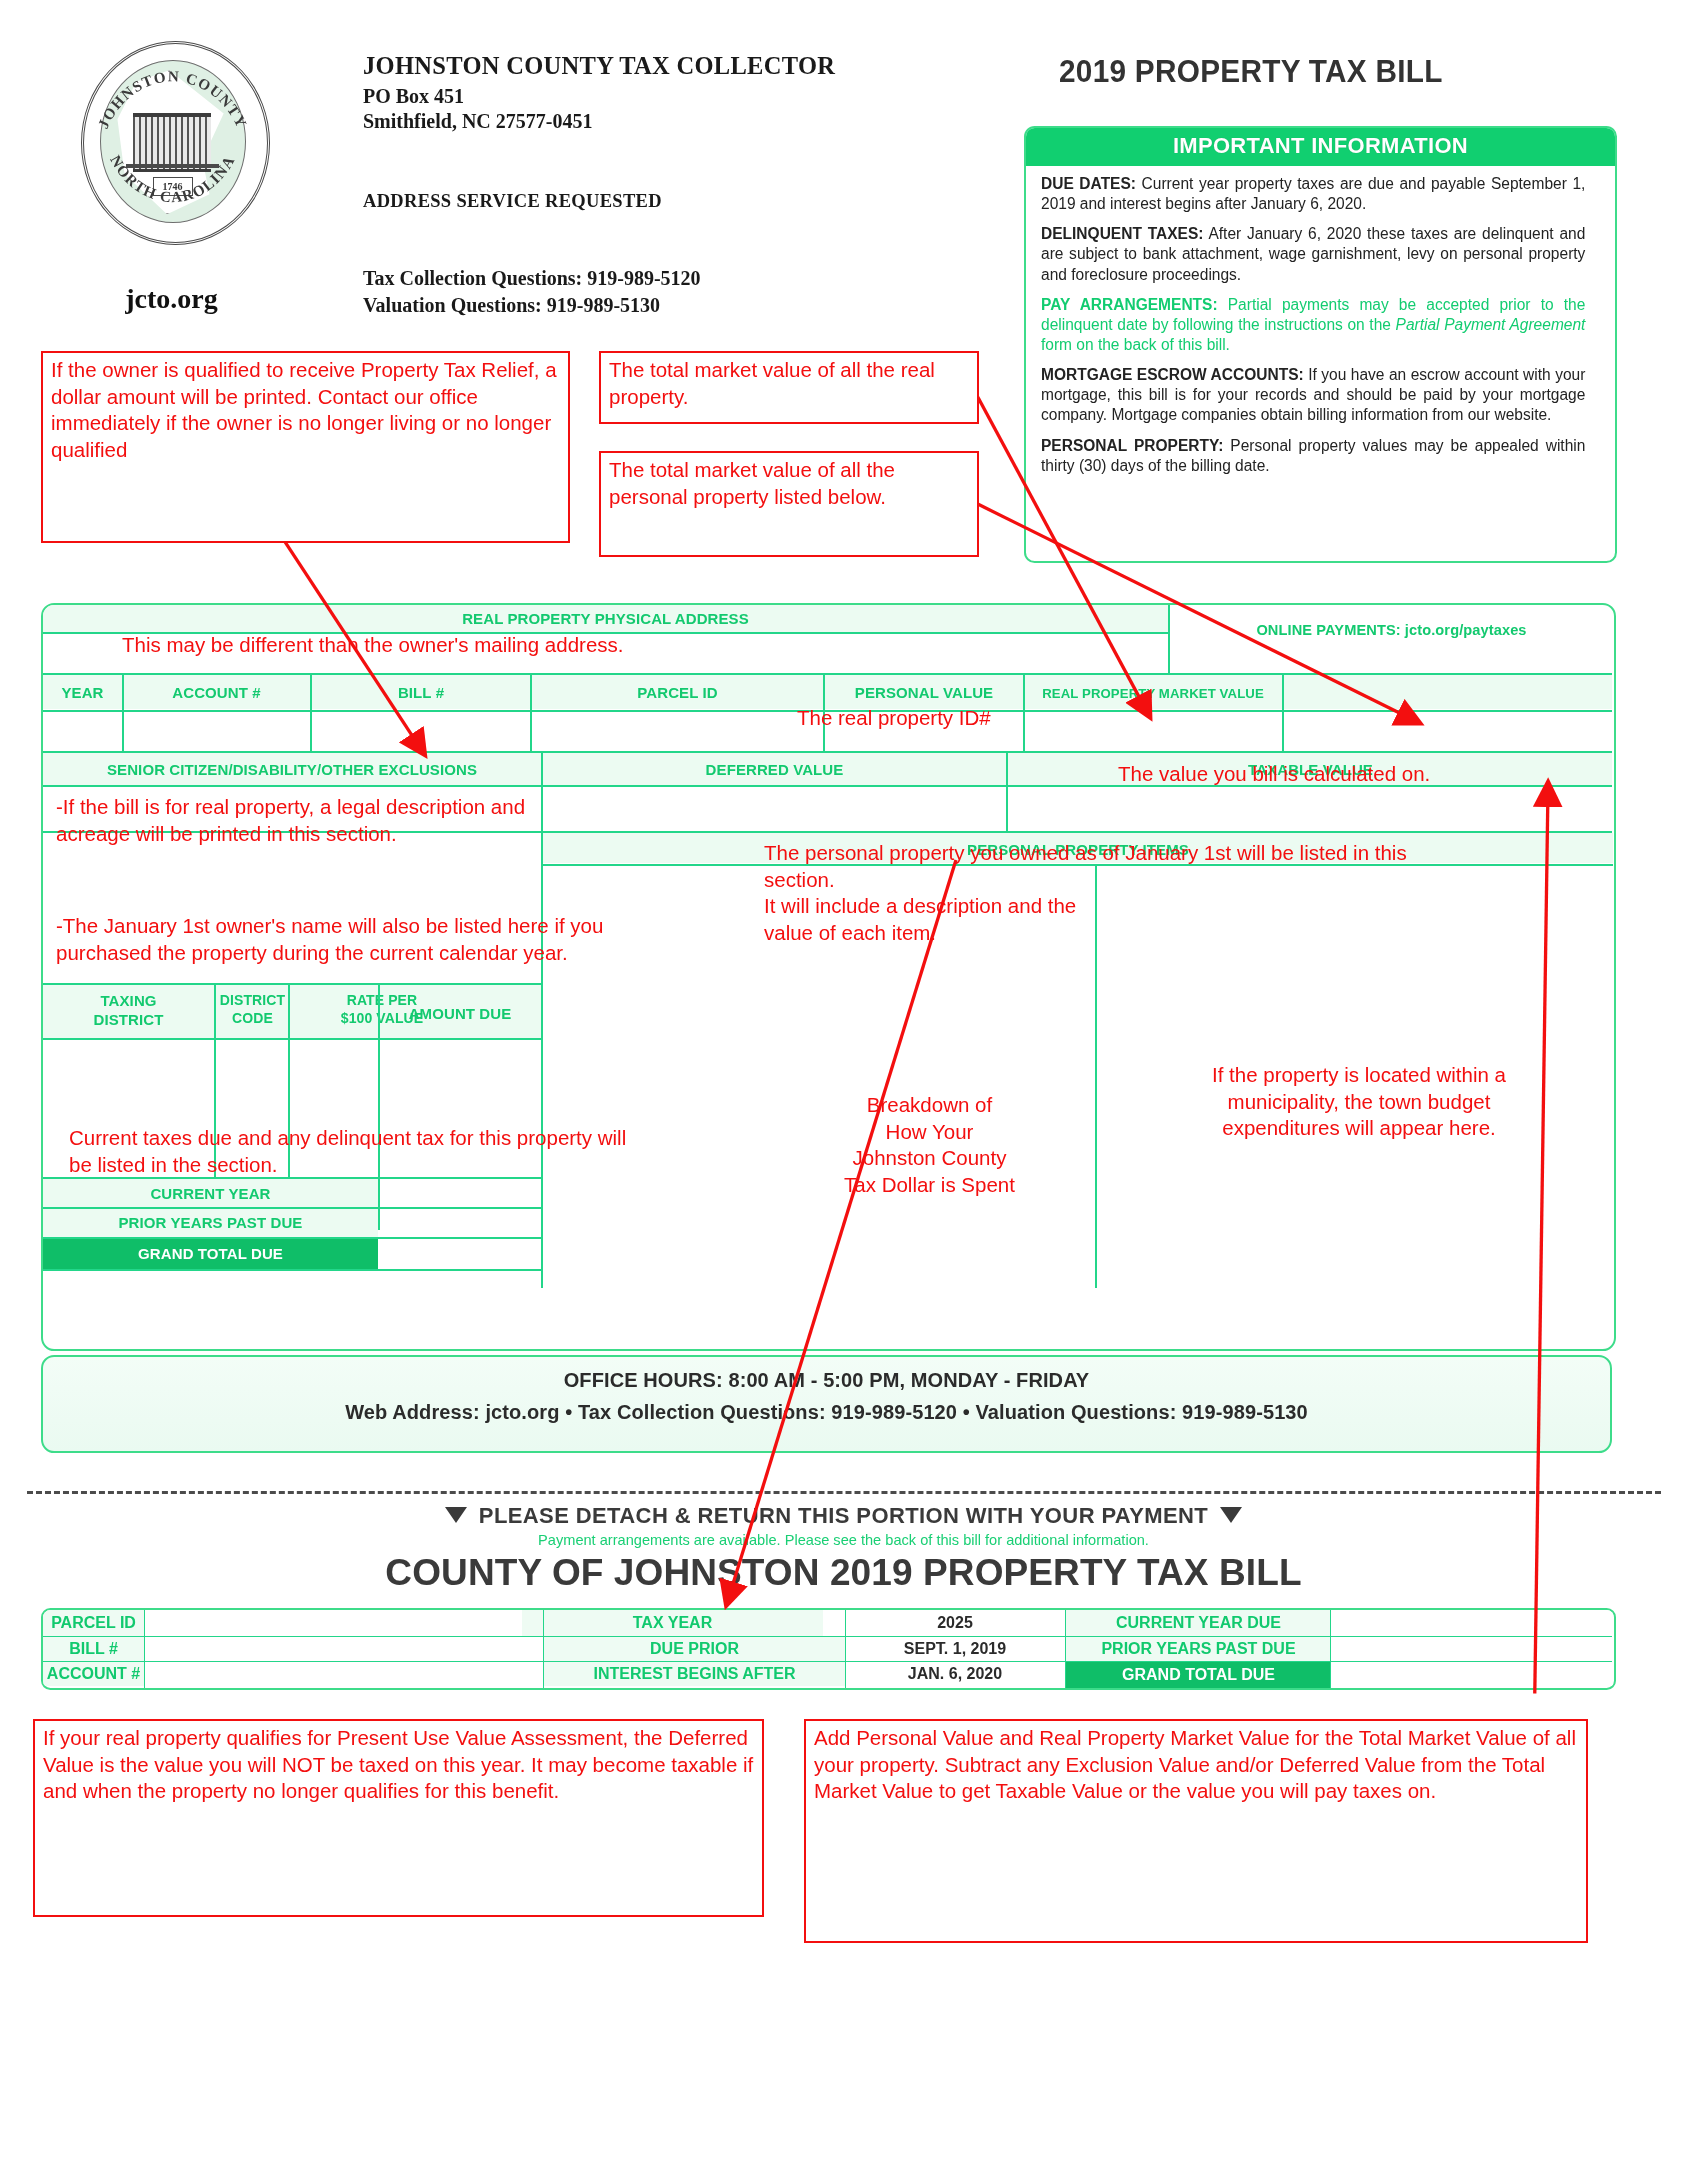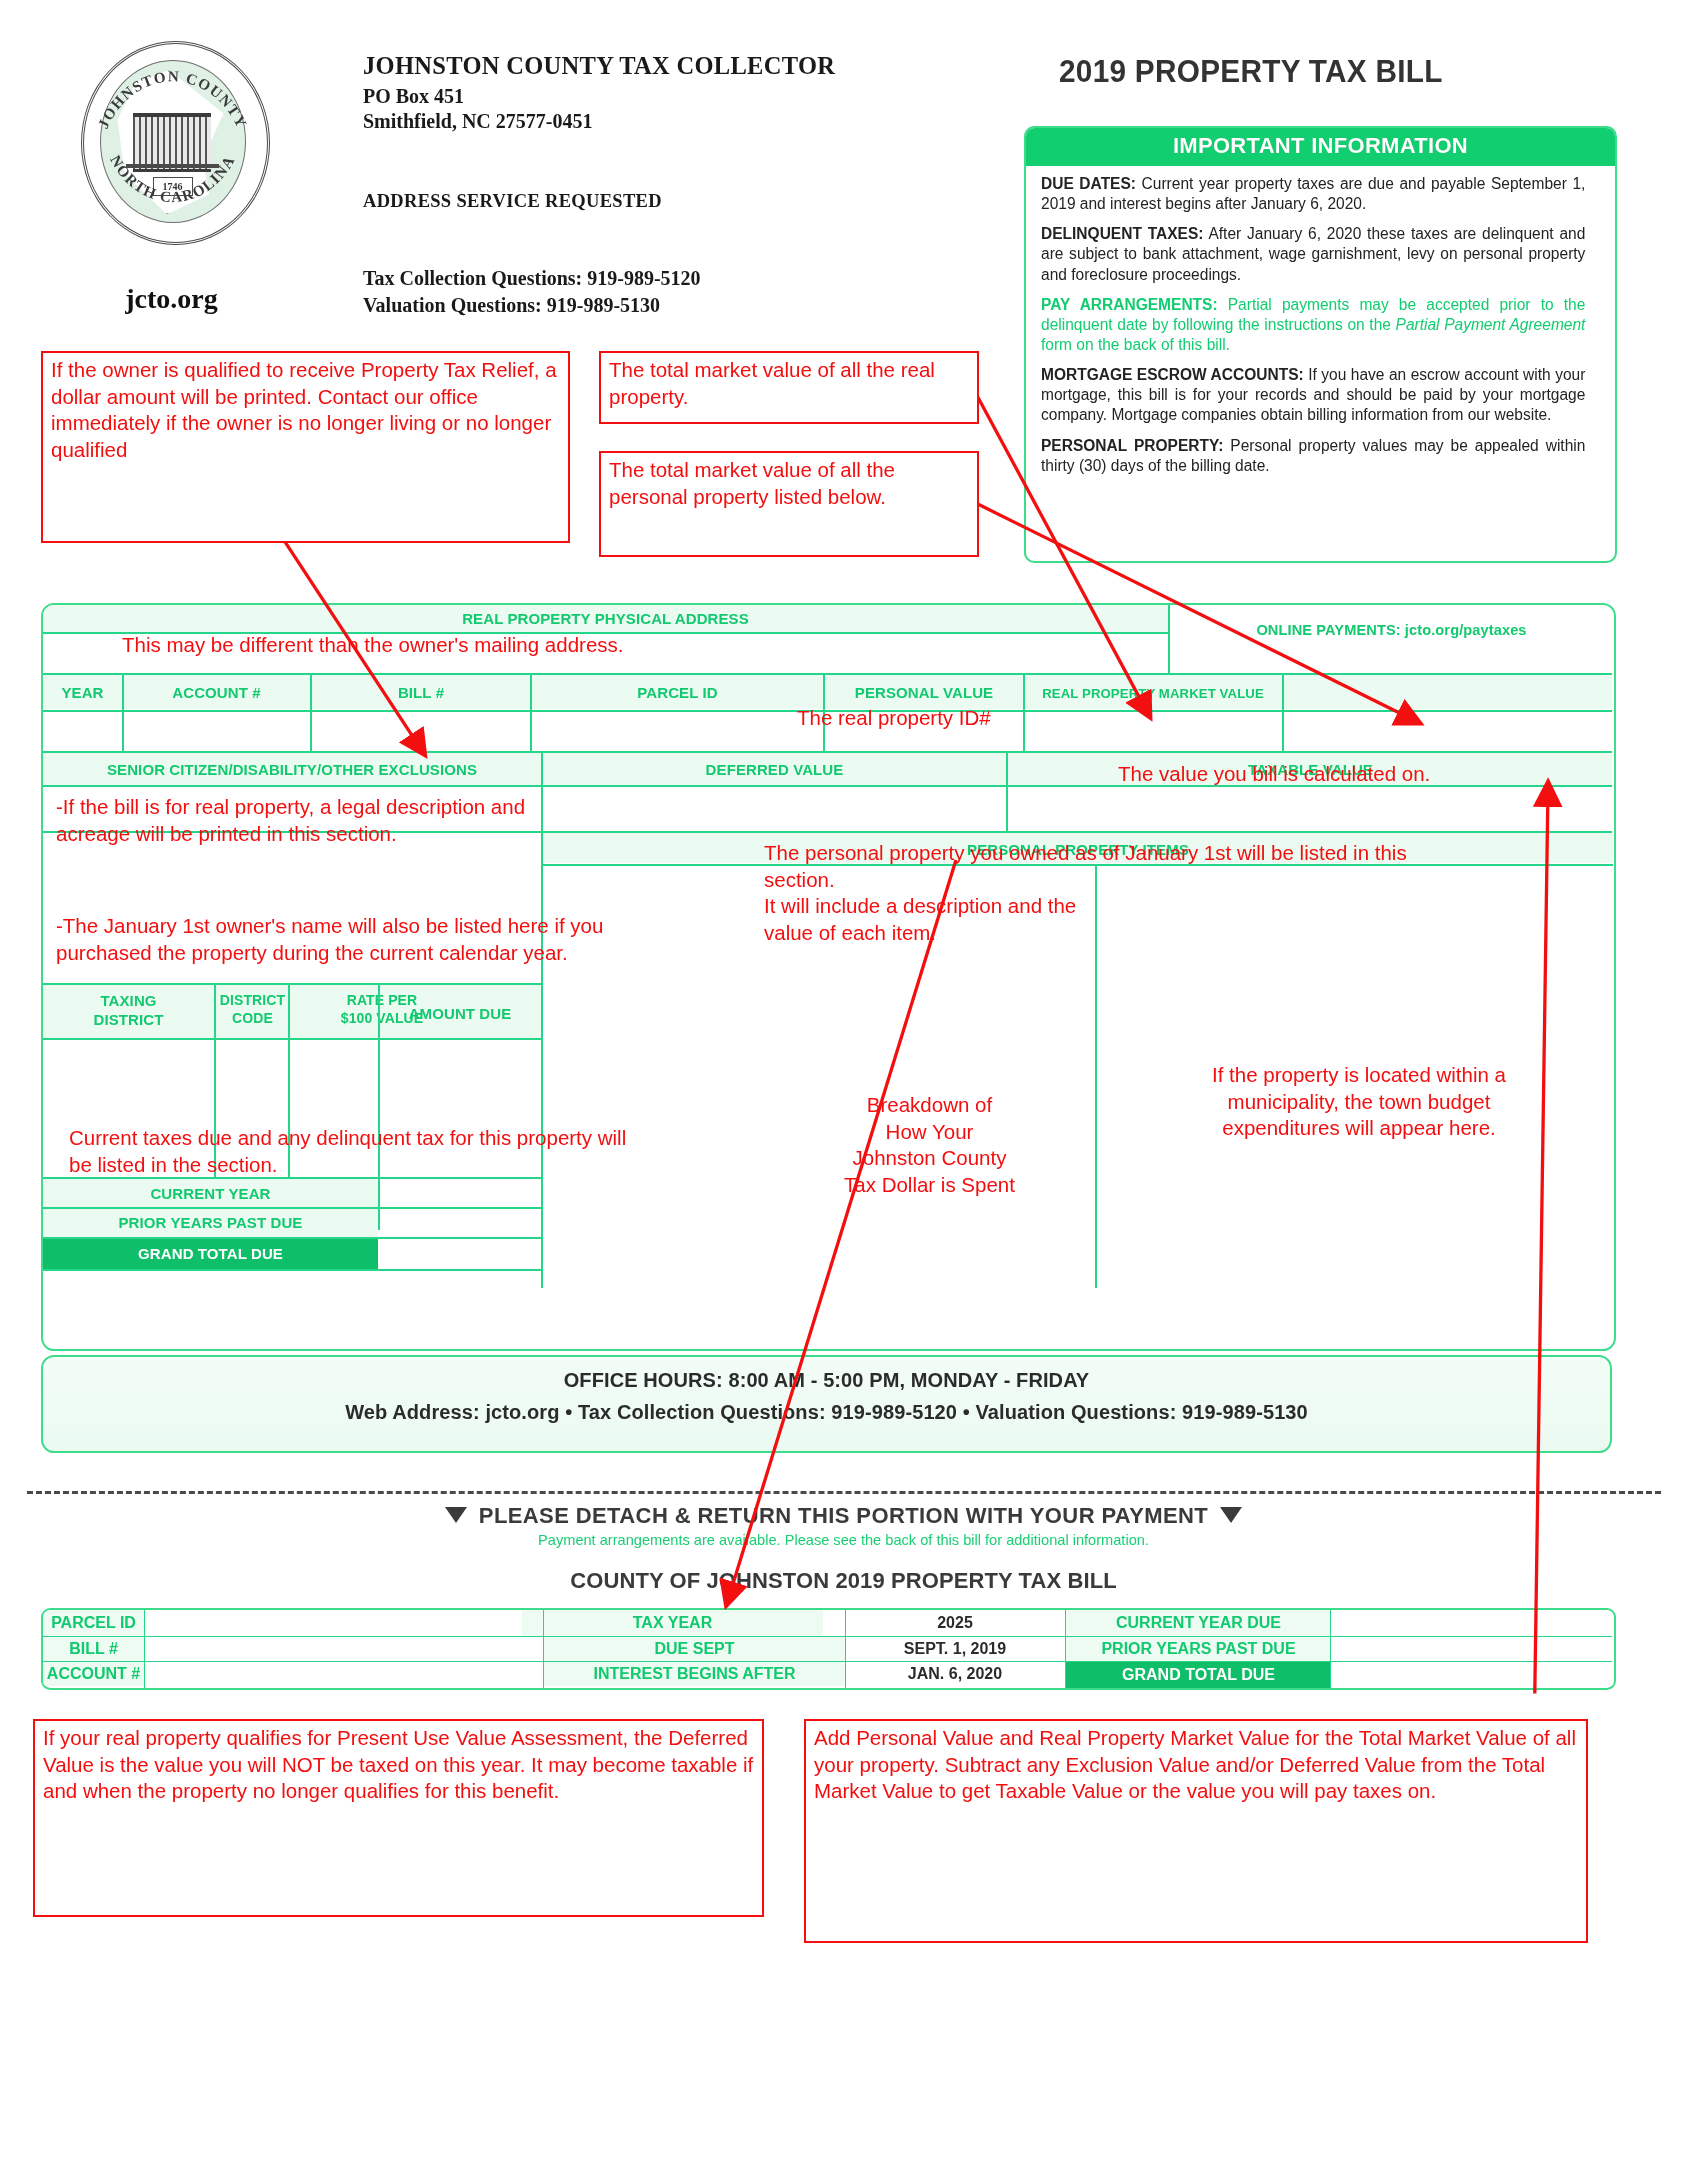--- a/index.html
+++ b/index.html
@@ -63,21 +63,21 @@
   #hours{left:41px;top:1355px;width:1571px;height:98px;border:2px solid #3ddc8a;
         border-radius:13.2px;background:linear-gradient(180deg,#f3fdf7,#eafaf1);
         text-align:center;padding-top:12px;box-sizing:border-box;}
   #hours .h1{font-weight:bold;font-size:20px;color:#2b2b2b;letter-spacing:0.1px;}
   #hours .h2{font-weight:bold;font-size:20px;color:#2b2b2b;margin-top:9.3px;letter-spacing:0.1px;}
   
   #dash{left:26.5px;top:1491px;width:1634px;height:0;border-top:3.3px dashed #4b4b4b;}
   #detach{left:0;top:1503px;width:1687px;text-align:center;}
   #detach .d1{font-weight:bold;font-size:22px;color:#3a3a3a;letter-spacing:0.4px;}
   #detach .d2{font-size:14.6px;color:#19cf74;margin-top:2.6px;}
-  #detach .d3{font-weight:bold;font-size:22px;color:#3a3a3a;margin-top:20px;letter-spacing:0.1px;}
+  #detach .d3{font-weight:bold;font-size:37px;color:#3a3a3a;margin-top:4px;letter-spacing:0.1px;}
   .tri{display:inline-block;width:0;height:0;border-left:11.2px solid transparent;
        border-right:11.2px solid transparent;border-top:16px solid #3a3a3a;
        vertical-align:middle;margin:0 12px 4px;}
   
   #stub{left:41px;top:1608px;width:1571px;height:78px;border:2px solid #3ddc8a;
         border-radius:9.3px;background:#fff;overflow:hidden;}
   .scell{position:absolute;box-sizing:border-box;font-weight:bold;font-size:16px;
          display:flex;align-items:center;justify-content:center;}
   .sk{background:#eefbf3;color:#11c96e;}
   .sv{background:#fff;color:#2b2b2b;}
@@ -239,21 +239,21 @@
 
   <div class="scell sk" style="left:0;top:0;width:101px;height:26px;">PARCEL ID</div>
   <div class="scell sv" style="left:103px;top:0;width:397px;height:26px;"></div>
   <div class="scell sk" style="left:479px;top:0;width:301px;height:26px;text-align:center;">TAX YEAR</div>
   <div class="scell sv" style="left:803px;top:0;width:218px;height:26px;font-weight:bold;">2025</div>
   <div class="scell sk" style="left:1023px;top:0;width:265px;height:26px;">CURRENT YEAR DUE</div>
   <div class="scell sv" style="left:1289px;top:0;width:281px;height:26px;"></div>
 
   <div class="scell sk" style="left:0;top:26px;width:101px;height:25px;">BILL #</div>
   <div class="scell sv" style="left:103px;top:26px;width:397px;height:25px;"></div>
-  <div class="scell sk" style="left:501px;top:26px;width:301px;height:25px;">DUE SEPT</div>
+  <div class="scell sk" style="left:501px;top:26px;width:301px;height:25px;">DUE PRIOR</div>
   <div class="scell sv" style="left:803px;top:26px;width:218px;height:25px;font-weight:bold;">SEPT. 1, 2019</div>
   <div class="scell sk" style="left:1023px;top:26px;width:265px;height:25px;">PRIOR YEARS PAST DUE</div>
   <div class="scell sv" style="left:1289px;top:26px;width:281px;height:25px;"></div>
 
   <div class="scell sk" style="left:0;top:51px;width:101px;height:25px;">ACCOUNT #</div>
   <div class="scell sv" style="left:103px;top:51px;width:397px;height:25px;"></div>
   <div class="scell sk" style="left:501px;top:51px;width:301px;height:25px;">INTEREST BEGINS AFTER</div>
   <div class="scell sv" style="left:803px;top:51px;width:218px;height:25px;font-weight:bold;">JAN. 6, 2020</div>
   <div class="scell sgrand" style="left:1023px;top:51px;width:265px;height:27px;">GRAND TOTAL DUE</div>
   <div class="scell sv" style="left:1289px;top:51px;width:281px;height:25px;"></div>

